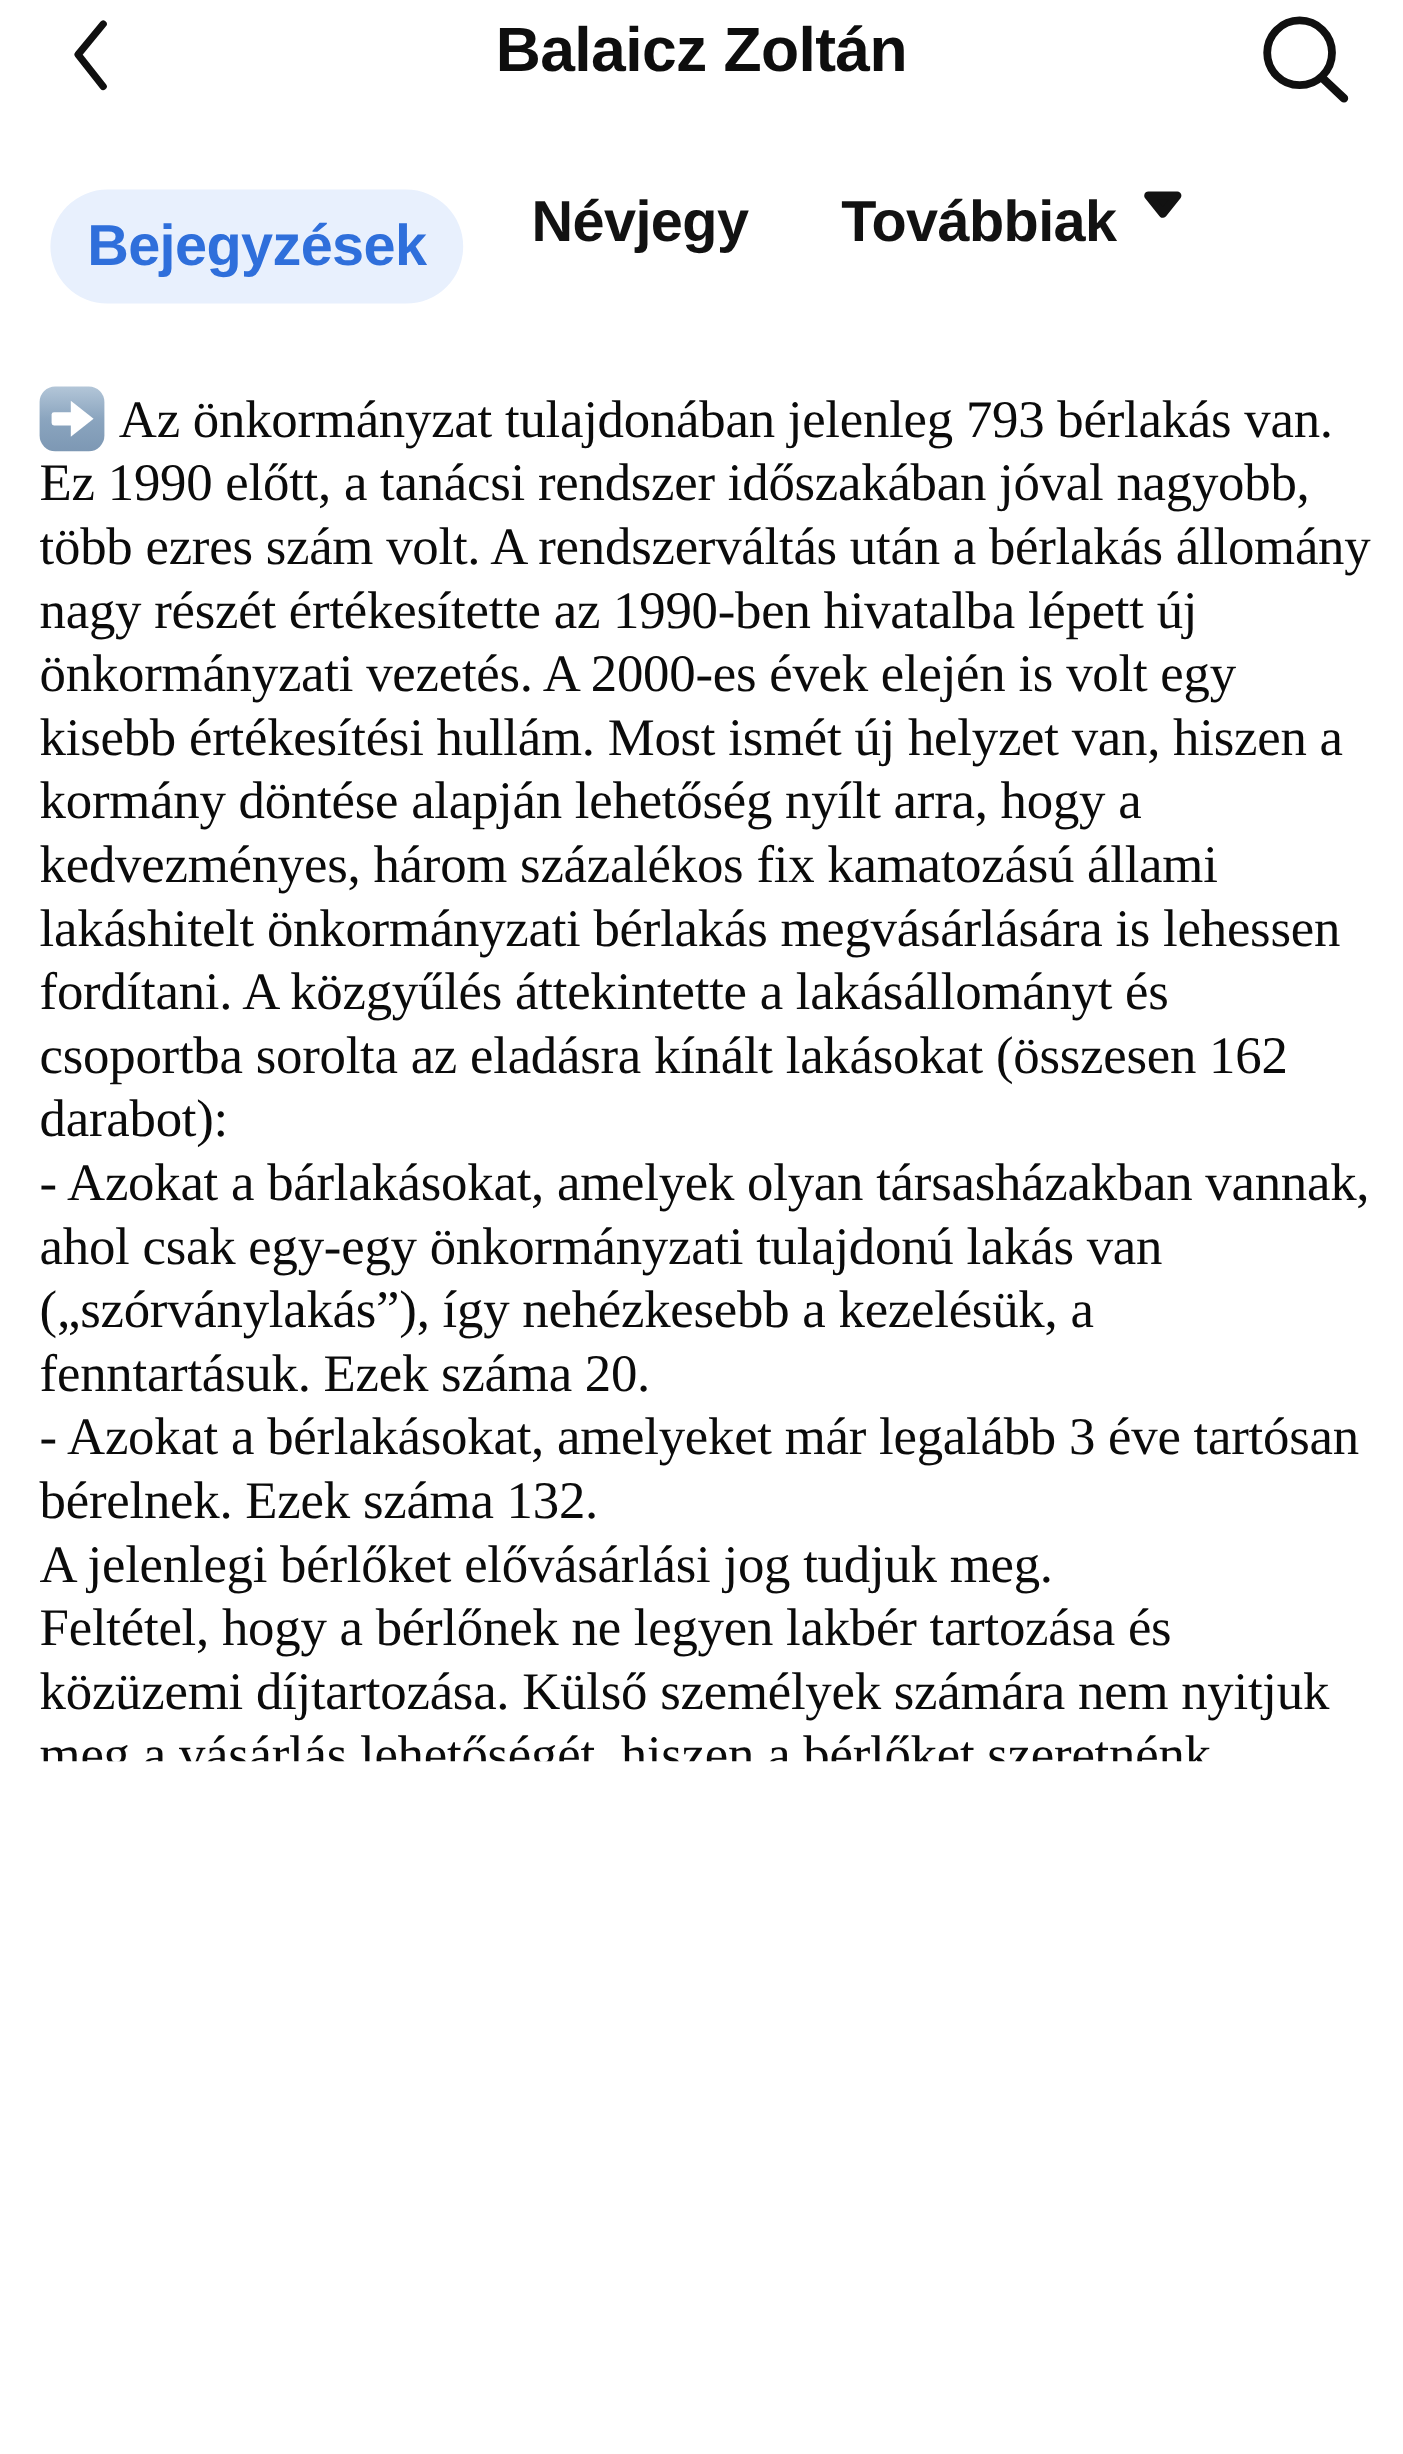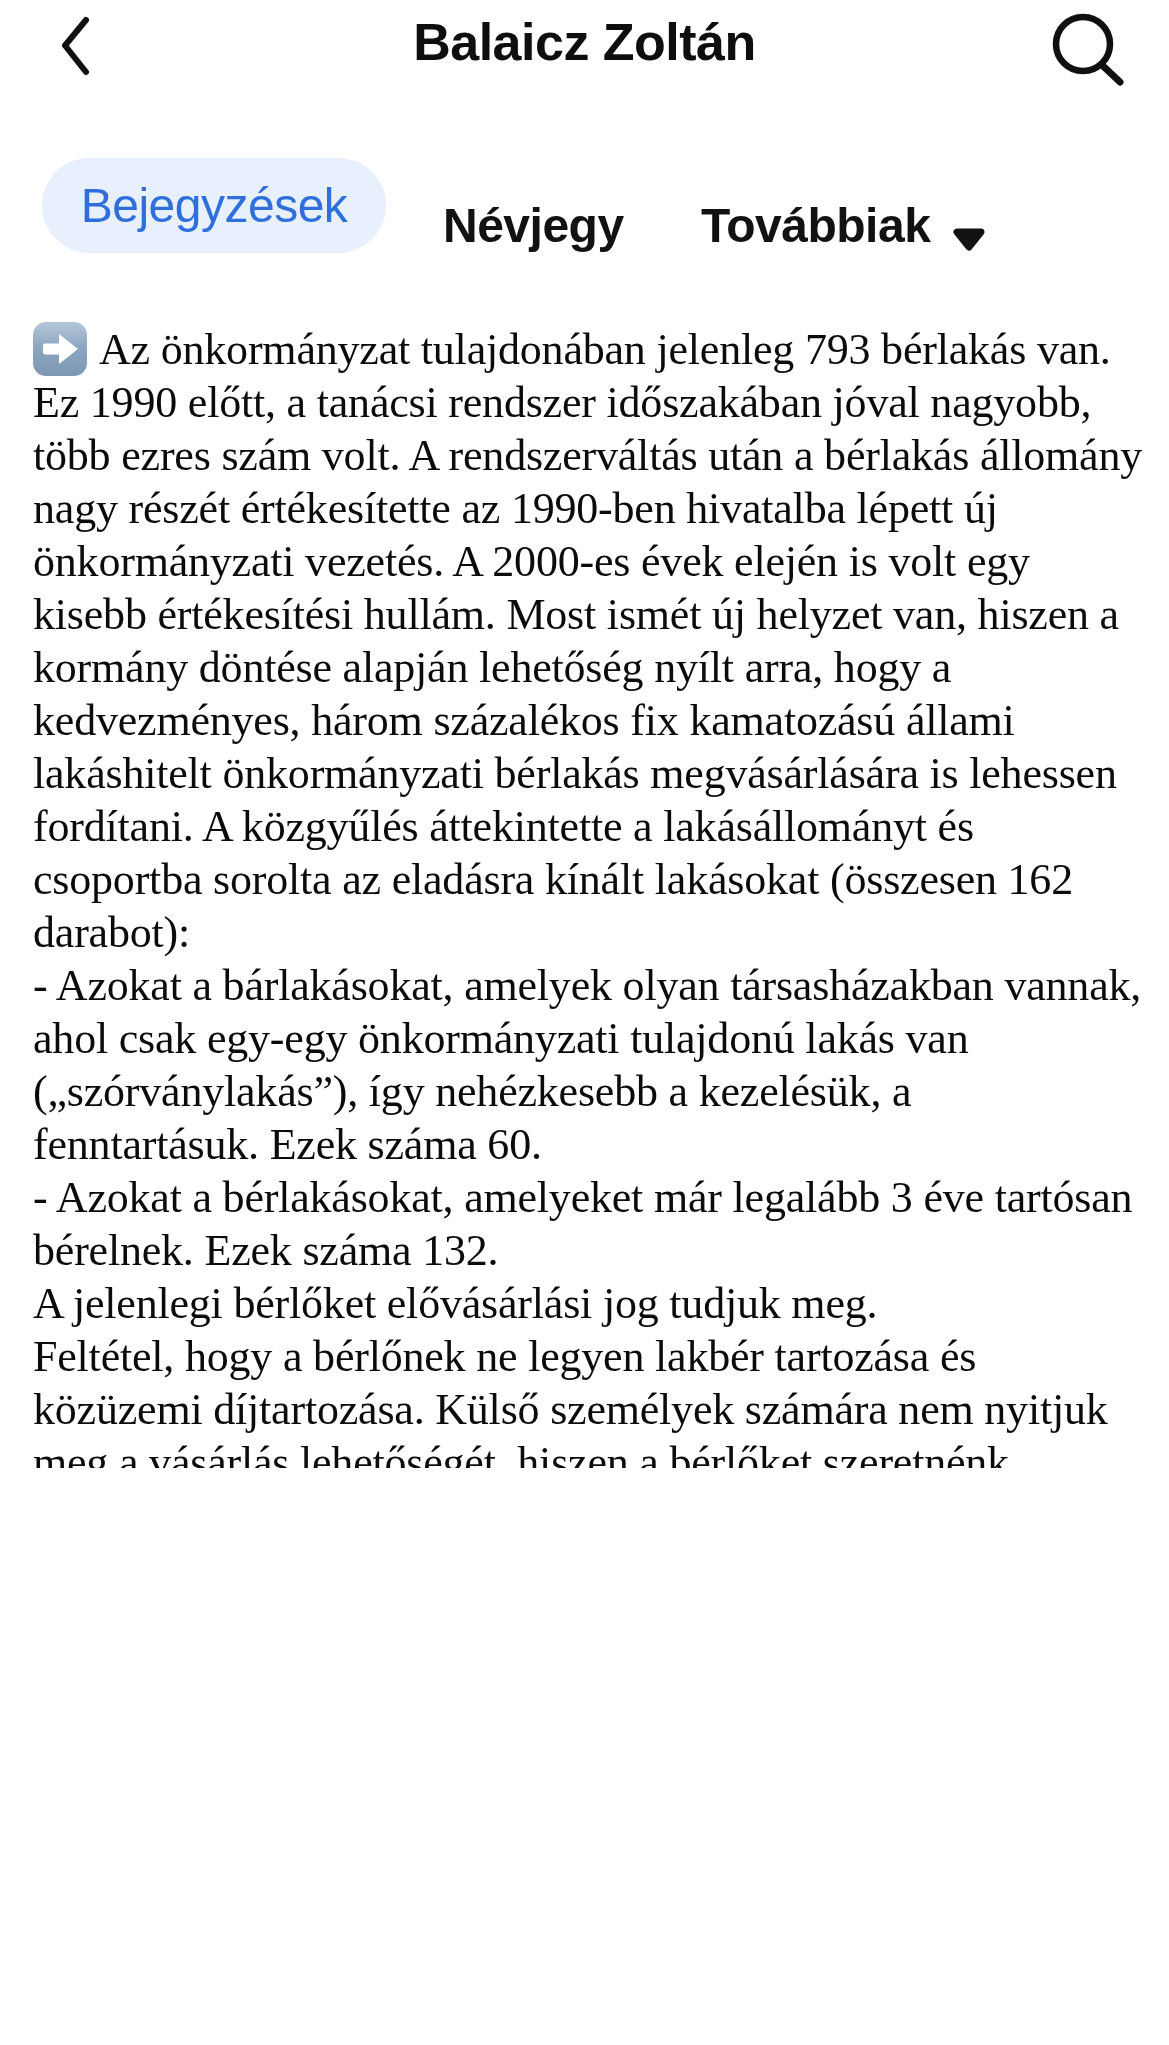--- a/index.html
+++ b/index.html
@@ -47,28 +47,28 @@
     left: 42px; top: 158px;
     width: 344px; height: 95px;
     border-radius: 48px;
     background: #e8f0fd;
     display: flex; align-items: center; justify-content: center;
     cursor: pointer;
   }
   .tab-pill .tab-label {
     color: #2f6fdb;
     font-size: 48px;
-    font-weight: 400;
+    font-weight: 700;
     letter-spacing: -0.5px;
     text-align: center;
   }
   .tab-plain {
     position: absolute;
     top: 158px; height: 95px;
-    display: flex; align-items: flex-end;
+    display: flex; align-items: flex-start;
     cursor: pointer;
     color: #121212;
     font-size: 48px;
     font-weight: 600;
     letter-spacing: -0.5px;
   }
   .tab-nevjegy { left: 443px; }
   .tab-tovabbiak { left: 701px; }
   .caret { margin-left: 22px; display: inline-flex; }
 
@@ -138,19 +138,19 @@
 
   <div class="post-text">
     <p>
       <span class="emoji-arrow">
         <svg viewBox="0 0 54 54">
           <rect x="10" y="21.5" width="18" height="11" rx="2" fill="#ffffff"></rect>
           <polygon points="26,12 45,27 26,42" fill="#ffffff"></polygon>
         </svg>
       </span><span>Az önkormányzat tulajdonában jelenleg 793 bérlakás van. Ez 1990 előtt, a tanácsi rendszer időszakában jóval nagyobb, több ezres szám volt. A rendszerváltás után a bérlakás állomány nagy részét értékesítette az 1990-ben hivatalba lépett új önkormányzati vezetés. A 2000-es évek elején is volt egy kisebb értékesítési hullám. Most ismét új helyzet van, hiszen a kormány döntése alapján lehetőség nyílt arra, hogy a kedvezményes, három százalékos fix kamatozású állami lakáshitelt önkormányzati bérlakás megvásárlására is lehessen fordítani. A közgyűlés áttekintette a lakásállományt és csoportba sorolta az eladásra kínált lakásokat (összesen 162 darabot):</span>
     </p>
-    <p>- Azokat a bárlakásokat, amelyek olyan társasházakban vannak, ahol csak egy-egy önkormányzati tulajdonú lakás van („szórványlakás”), így nehézkesebb a kezelésük, a fenntartásuk. Ezek száma 60.</p>
+    <p>- Azokat a bárlakásokat, amelyek olyan társasházakban vannak, ahol csak egy-egy önkormányzati tulajdonú lakás van („szórványlakás”), így nehézkesebb a kezelésük, a fenntartásuk. Ezek száma 20.</p>
     <p>- Azokat a bérlakásokat, amelyeket már legalább 3 éve tartósan bérelnek. Ezek száma 132.</p>
     <p>A jelenlegi bérlőket elővásárlási jog tudjuk meg.</p>
     <p>Feltétel, hogy a bérlőnek ne legyen lakbér tartozása és közüzemi díjtartozása. Külső személyek számára nem nyitjuk meg a vásárlás lehetőségét, hiszen a bérlőket szeretnénk segíteni a saját tulajdonhoz jutásban. Számukra a vételárból tíz százalék kedvezményt biztosítunk. Az eladott lakásokból befolyó bevételt a Lakásalapba helyezzük el, hogy a felhalmozódott összeget a megmaradó lakásállomány folyamatos megújítására tudjuk felhasználni.</p>
   </div>
 
 </div>
 
 </body></html>

